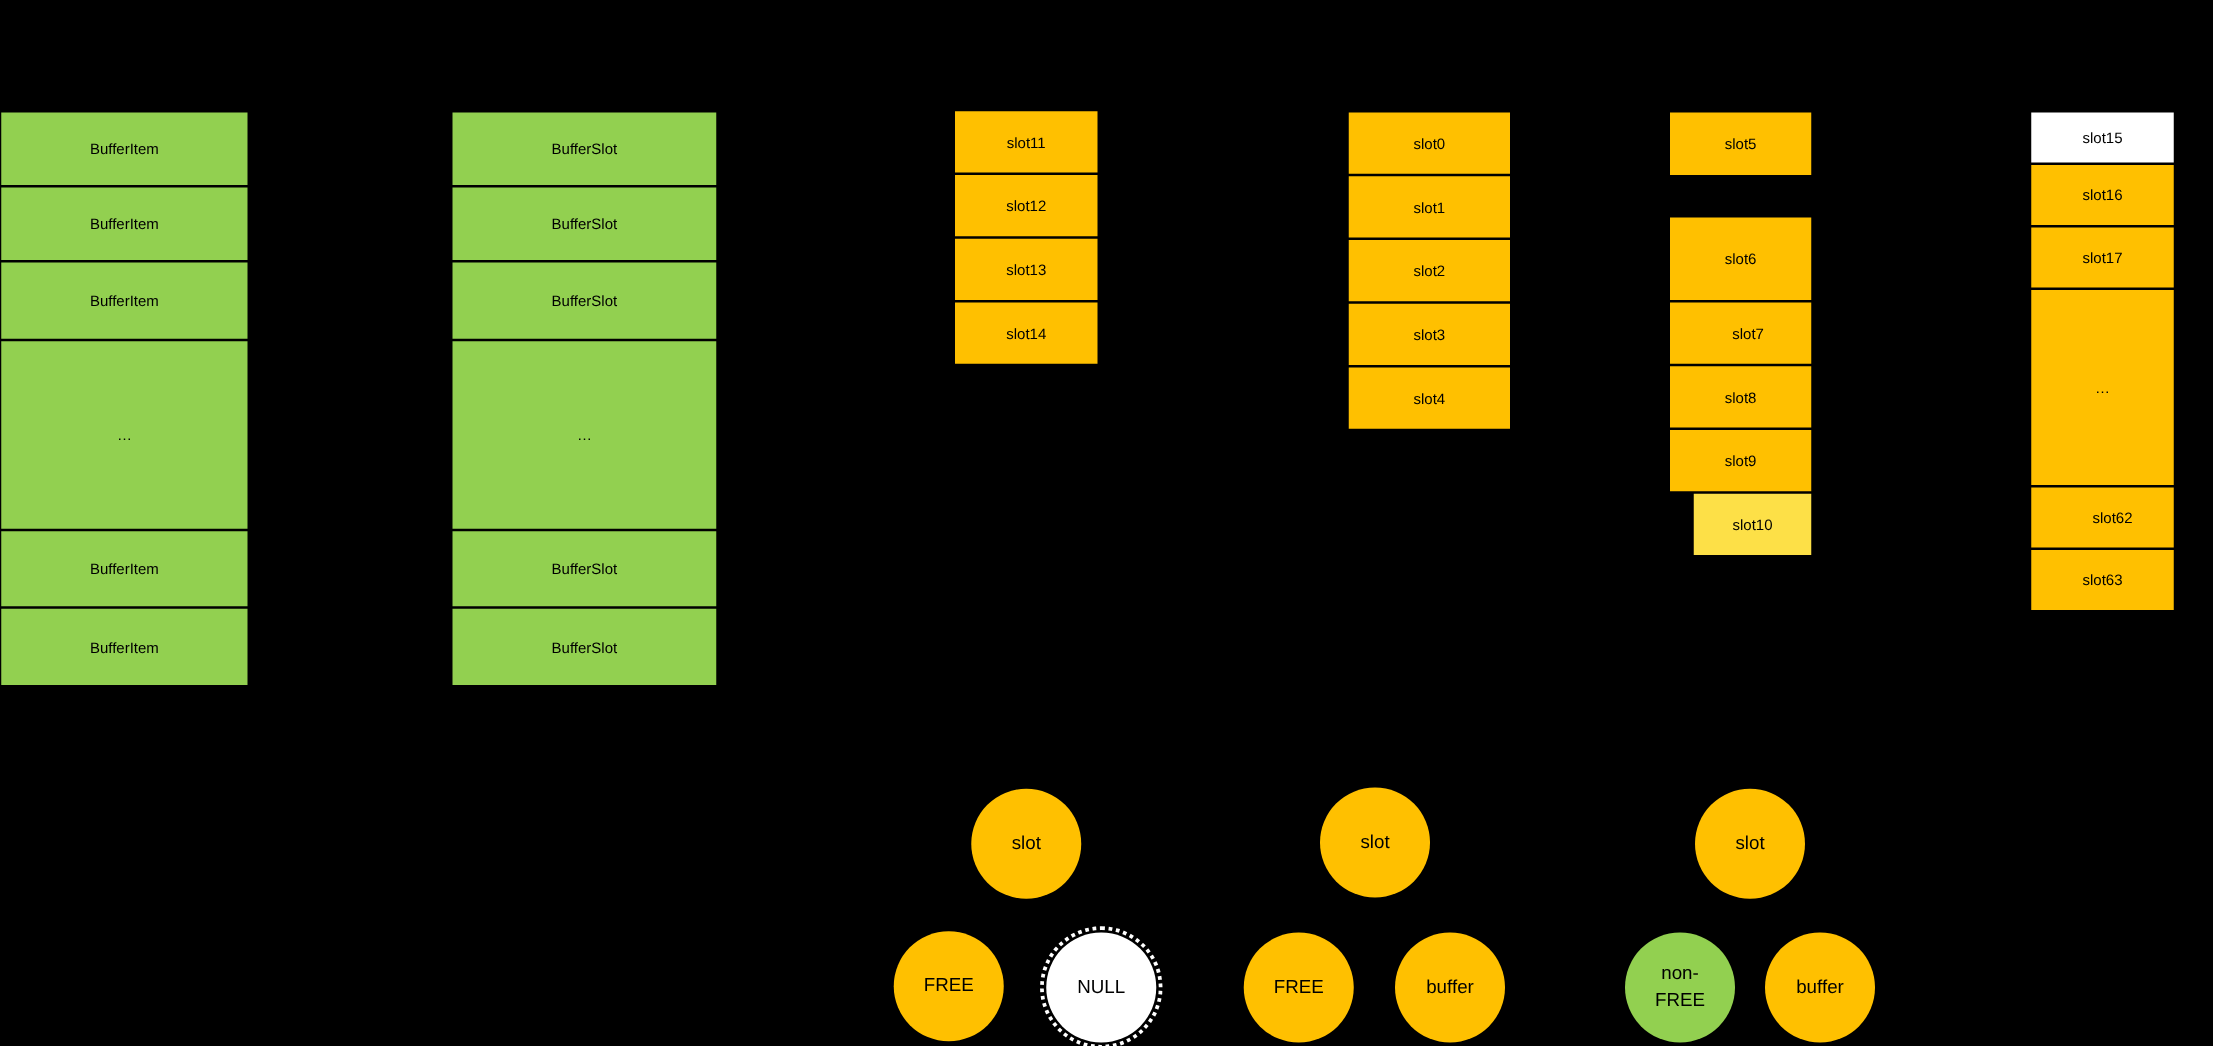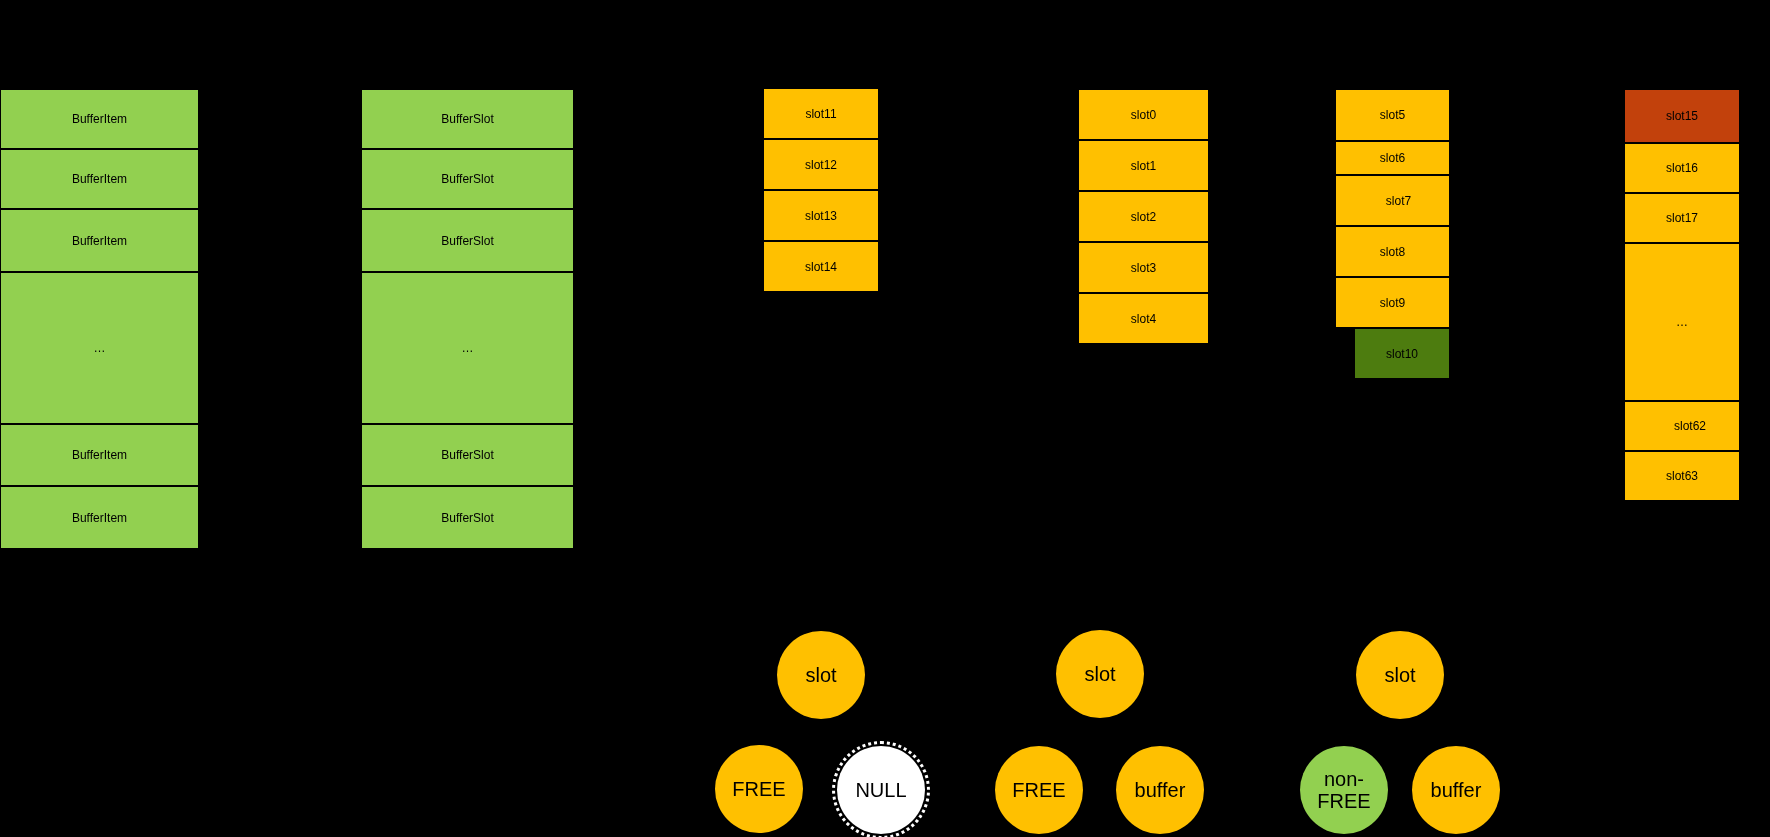--- a/index.html
+++ b/index.html
@@ -48,21 +48,21 @@
     top: 0;
   }
   .circle {
     position: absolute;
     border-radius: 50%;
     display: flex;
     flex-direction: column;
     align-items: center;
     justify-content: center;
     color: #000000;
-    font-size: 20px;
+    font-size: 15px;
     line-height: 22px;
     text-align: center;
   }
   .circle.jagged {
     outline: 3px dotted #ffffff;  
     outline-offset: 2px;
   }
 </style>
 </head>
 <body>
@@ -137,38 +137,38 @@
           <span>slot3</span>
         </div>
         <div class="cell" style="height: 49px; background: rgb(255, 192, 0);">
           <span>slot4</span>
         </div>
       </div>
       <div class="stack" style="left: 1336px; top: 90px; width: 113px;">
         <div class="cell" style="height: 50px; background: rgb(255, 192, 0);">
           <span>slot5</span>
         </div>
-        <div class="cell" style="height: 32px; background: rgb(255, 192, 0);">
+        <div class="cell" style="height: 66px; background: rgb(255, 192, 0); margin-top: 32px;">
           <span>slot6</span>
         </div>
         <div class="cell" style="height: 49px; background: rgb(255, 192, 0); padding-left: 12px;">
           <span>slot7</span>
         </div>
         <div class="cell" style="height: 49px; background: rgb(255, 192, 0);">
           <span>slot8</span>
         </div>
         <div class="cell" style="height: 49px; background: rgb(255, 192, 0);">
           <span>slot9</span>
         </div>
-        <div class="cell" style="height: 49px; background: #4d7c0f; margin-left: 19px;">
+        <div class="cell" style="height: 49px; background: #fde047; margin-left: 19px;">
           <span>slot10</span>
         </div>
       </div>
       <div class="stack" style="left: 1625px; top: 90px; width: 114px;">
-        <div class="cell" style="height: 52px; background: #c2410c;">
+        <div class="cell" style="height: 40px; background: #ffffff;">
           <span>slot15</span>
         </div>
         <div class="cell" style="height: 48px; background: rgb(255, 192, 0);">
           <span>slot16</span>
         </div>
         <div class="cell" style="height: 48px; background: rgb(255, 192, 0);">
           <span>slot17</span>
         </div>
         <div class="cell" style="height: 156px; background: rgb(255, 192, 0);">
           <span>…</span>

